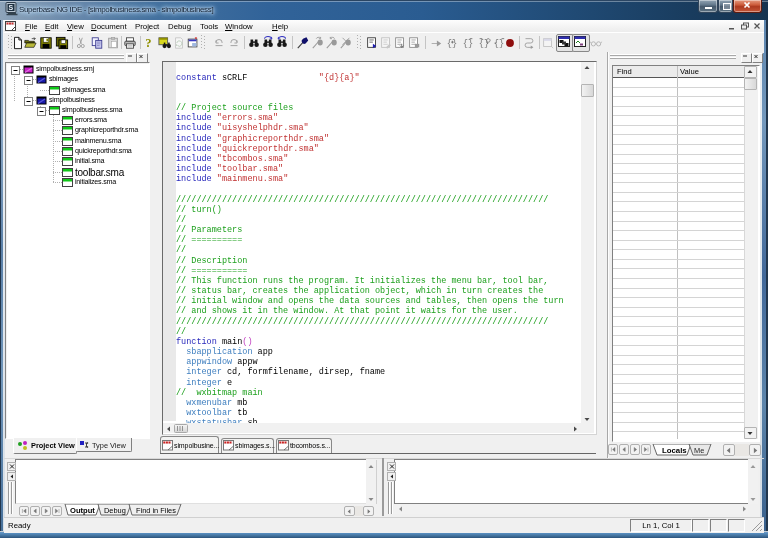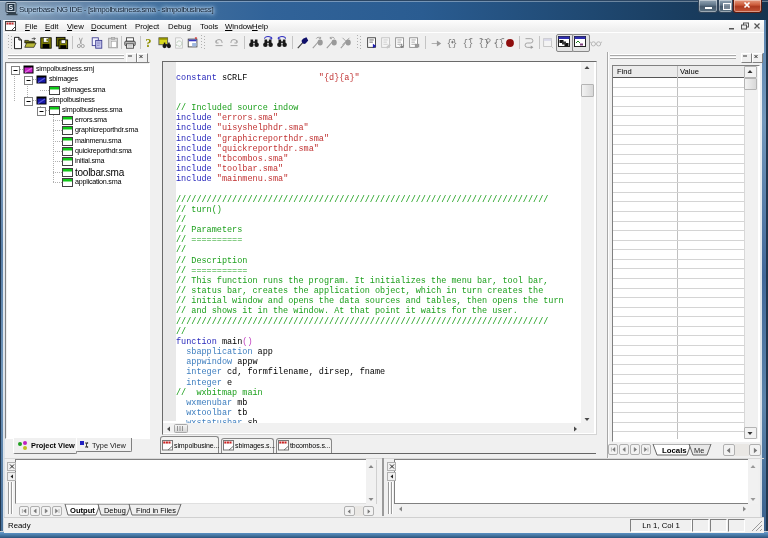--- a/index.html
+++ b/index.html
@@ -60,21 +60,21 @@
 </div>
 <div class="a" style="top:21.5px;left:0;width:768px;height:10px;font-size:7.8px;color:#000">
 <span class="a" style="left:25px"><u>F</u>ile</span>
 <span class="a" style="left:45px"><u>E</u>dit</span>
 <span class="a" style="left:67px"><u>V</u>iew</span>
 <span class="a" style="left:91px"><u>D</u>ocument</span>
 <span class="a" style="left:135px">Project</span>
 <span class="a" style="left:168px">Debug</span>
 <span class="a" style="left:200px">Tools</span>
 <span class="a" style="left:225px"><u>W</u>indow</span>
-<span class="a" style="left:252px"><u>H</u>elp</span>
+<span class="a" style="left:272px"><u>H</u>elp</span>
 </div>
 
 <div class="a" style="left:726px;top:21px;width:12px;height:10px">
     <svg width="12" height="10">
       <rect x="3" y="7" width="5" height="1.5" fill="#555"></rect>
     </svg>
   </div>
 <div class="a" style="left:739px;top:21px;width:12px;height:10px">
     <svg width="12" height="10">
       <rect x="4.5" y="2" width="5" height="4" fill="none" stroke="#555"></rect>
@@ -467,21 +467,21 @@
 <svg class="a" style="left:62px;top:168px" width="11" height="9">
       <rect x="0.5" y="0.5" width="10" height="8" fill="#fff" stroke="#404040"></rect>
       <rect x="1" y="1" width="9" height="2.5" fill="#10c818"></rect>
     </svg>
 <div class="a" style="left:75px;top:167.4px;font-size:10px;letter-spacing:-0.25px;white-space:nowrap">toolbar.sma</div>
 <div class="a" style="left:53px;top:182px;width:9px;height:1px;background-image:repeating-linear-gradient(90deg,#b0b0b0 0,#b0b0b0 1px,transparent 1px,transparent 2px)"></div>
 <svg class="a" style="left:62px;top:178px" width="11" height="9">
       <rect x="0.5" y="0.5" width="10" height="8" fill="#fff" stroke="#404040"></rect>
       <rect x="1" y="1" width="9" height="2.5" fill="#10c818"></rect>
     </svg>
-<div class="a" style="left:75px;top:177.4px;font-size:7.2px;letter-spacing:-0.25px;white-space:nowrap">application.sma</div>
+<div class="a" style="left:75px;top:177.4px;font-size:7.2px;letter-spacing:-0.25px;white-space:nowrap">initializes.sma</div>
   </div>
 
 <div id="lefttabs">
     <div class="a" style="left:13px;top:438px;width:62px;height:15px;background:#f0f0f0;border-left:1px solid #fff;border-right:1px solid #808080;border-bottom:1px solid #808080;border-radius:0 0 2px 2px"></div>
 <svg class="a" style="left:17px;top:440px" width="12" height="11">
       <circle cx="3" cy="4" r="2" fill="#20a020"></circle>
       <circle cx="8" cy="3" r="2" fill="#c020c0"></circle>
       <circle cx="8" cy="8" r="2" fill="#c0c020"></circle>
     </svg>
 <div class="a tabt" style="left:31px;top:441px;font-weight:bold;font-size:7.4px">Project View</div>
@@ -493,21 +493,21 @@
     </svg>
 <div class="a tabt" style="left:92px;top:441px;font-size:7.4px;color:#202020">Type View</div>
   </div>
 
 <div class="a" style="left:162px;top:61px;width:433px;height:372px;background:#fff;border:1px solid #6a6a6a;border-right-color:#d4d4d4;border-bottom-color:#d4d4d4"></div>
 <div class="a" style="left:163px;top:62px;width:13px;height:359px;background:#e9e9e9"></div>
 <div id="code">
     <div class="a" style="left:176px;top:72.5px;width:404px;height:350px;overflow:hidden;font-family:'Liberation Mono',monospace;font-size:8.5px;line-height:10.17px;white-space:pre;color:#000"><i style="color:#2828bb">constant</i> sCRLF              <i style="color:#c03232">"{d}{a}"</i>
 
 
-<i style="color:#1ea01e">// Included source indow</i>
+<i style="color:#1ea01e">// Project source files</i>
 <i style="color:#2828bb">include</i> <i style="color:#c03232">"errors.sma"</i>
 <i style="color:#2828bb">include</i> <i style="color:#c03232">"uisyshelphdr.sma"</i>
 <i style="color:#2828bb">include</i> <i style="color:#c03232">"graphicreporthdr.sma"</i>
 <i style="color:#2828bb">include</i> <i style="color:#c03232">"quickreporthdr.sma"</i>
 <i style="color:#2828bb">include</i> <i style="color:#c03232">"tbcombos.sma"</i>
 <i style="color:#2828bb">include</i> <i style="color:#c03232">"toolbar.sma"</i>
 <i style="color:#2828bb">include</i> <i style="color:#c03232">"mainmenu.sma"</i>
 
 <i style="color:#1ea01e">/////////////////////////////////////////////////////////////////////////</i>
 <i style="color:#1ea01e">// turn()</i>

